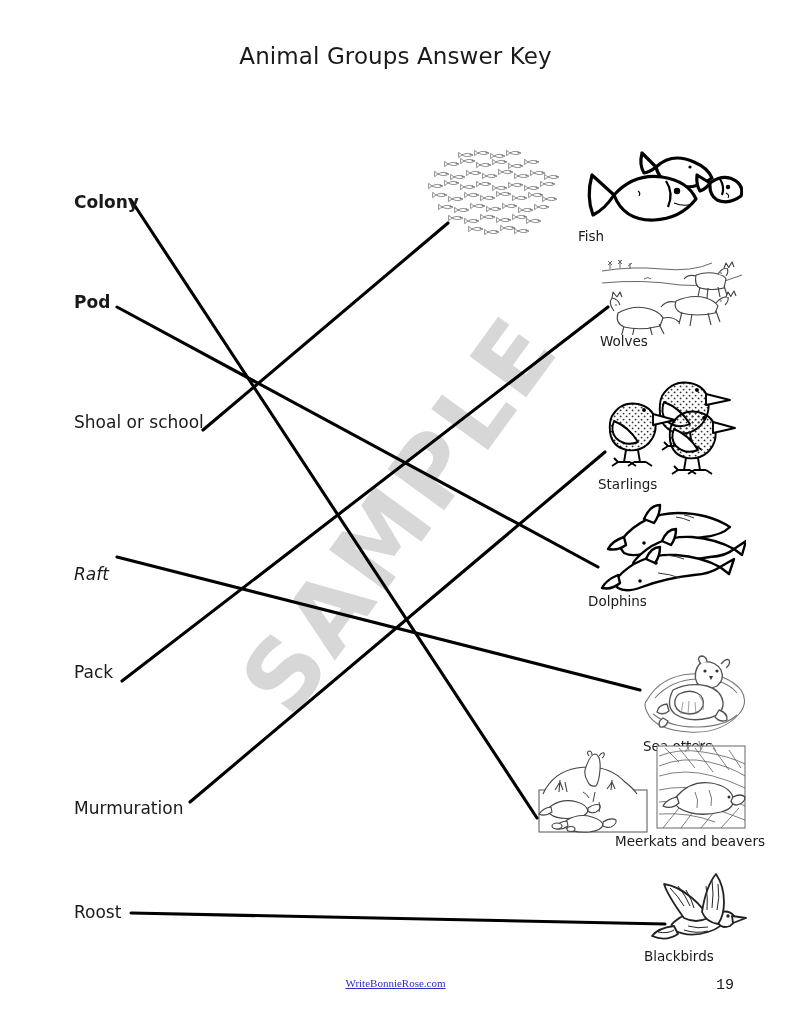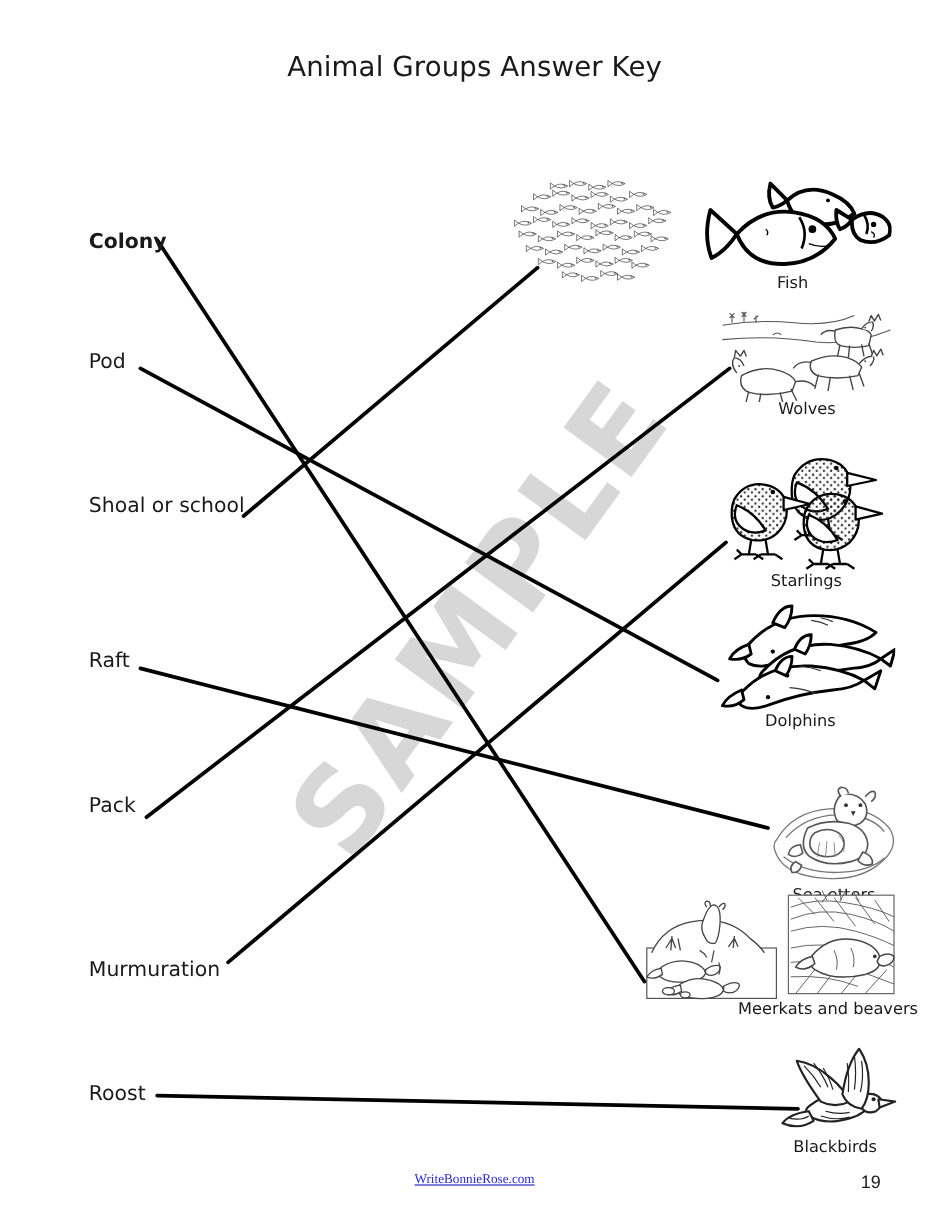--- a/index.html
+++ b/index.html
@@ -95,21 +95,21 @@
   .answer {
     position: absolute;
     z-index: 2;
   }
   .answer .art {
     display: block;
   }
   .answer .caption {
     font-size: 13.5px;
     color: #1a1a1a;
-    text-align: center;
+    text-align: left;
     white-space: nowrap;
     margin-top: -2px;
   }
   .answer.cap-left .caption { text-align: left; }
 
   
   #footer-link {
     position: absolute;
     left: 0;
     top: 977px;
@@ -119,21 +119,21 @@
     font-size: 11px;
   }
   #footer-link span {
     color: #2b2bc8;
     text-decoration: underline;
   }
   #page-number {
     position: absolute;
     right: 57px;
     top: 977px;
-    font-family: Liberation Sans, sans-serif;
+    font-family: Liberation Mono, monospace;
     font-size: 15px;
     color: #1a1a1a;
   }
 </style>
 </head>
 <body>
 
 <div id="page">
 
   <div id="title">Animal Groups Answer Key</div>
@@ -152,27 +152,27 @@
         <line x1="122" y1="681" x2="608" y2="307" stroke="#000000"></line>
         <line x1="190" y1="802" x2="605" y2="452" stroke="#000000"></line>
         <line x1="131" y1="913" x2="665" y2="924" stroke="#000000"></line>
       </g>
   </svg>
 
   <div id="terms">
     <div class="term" style="top:192px;font-weight:bold;">
       <span>Colony</span>
     </div>
-    <div class="term" style="top:292px;">
+    <div class="term" style="top:292px;font-weight:bold;">
       <span>Pod</span>
     </div>
     <div class="term" style="top:412px;">
       <span>Shoal or school</span>
     </div>
-    <div class="term" style="top:541px;">
+    <div class="term" style="top:564px;font-style:italic;">
       <span>Raft</span>
     </div>
     <div class="term" style="top:662px;">
       <span>Pack</span>
     </div>
     <div class="term" style="top:798px;">
       <span>Murmuration</span>
     </div>
     <div class="term" style="top:902px;">
       <span>Roost</span>

